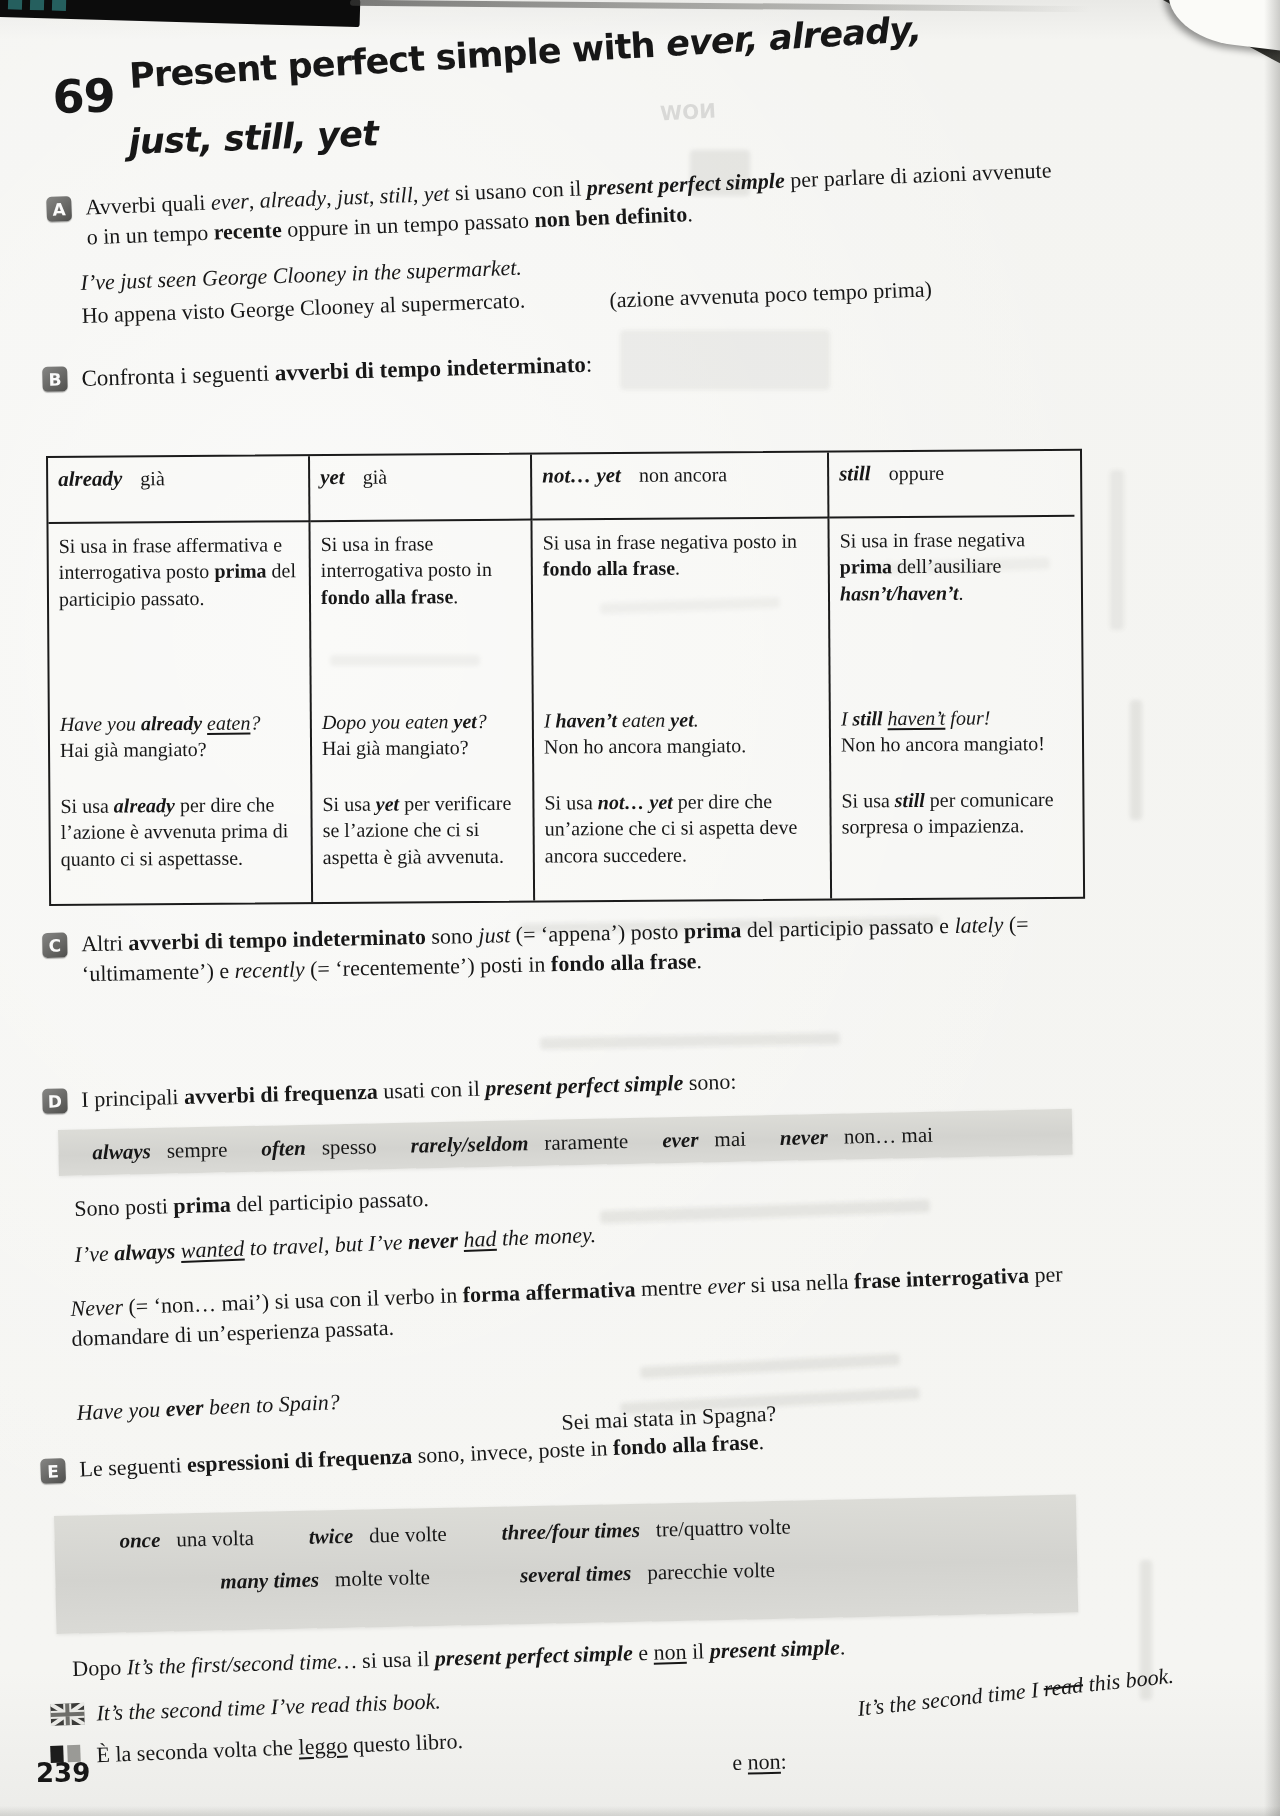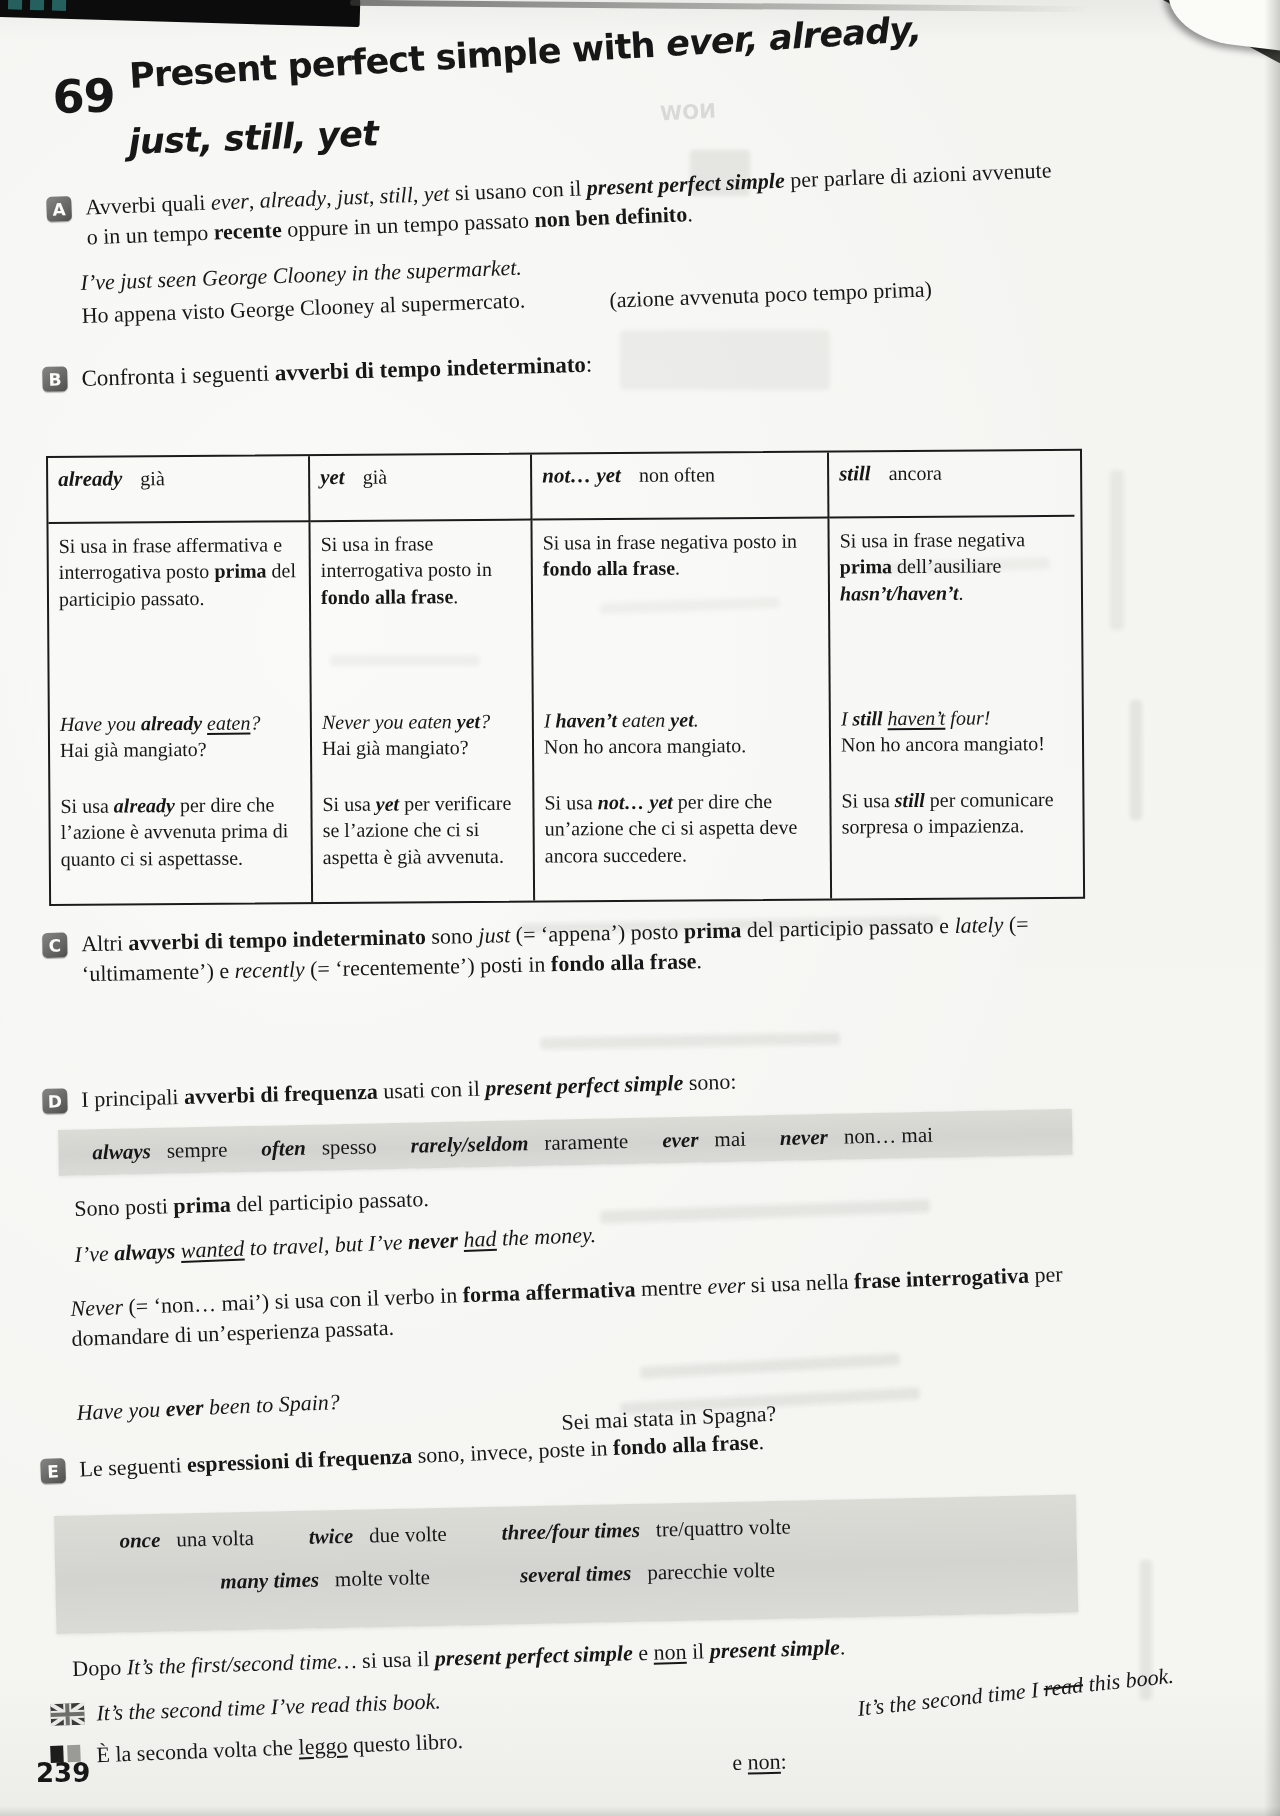--- a/index.html
+++ b/index.html
@@ -127,39 +127,39 @@
     <div class="th">
       <span class="hdr-en">already</span>
       <span class="hdr-it">già</span>
     </div>
     <div class="th">
       <span class="hdr-en">yet</span>
       <span class="hdr-it">già</span>
     </div>
     <div class="th">
       <span class="hdr-en">not… yet</span>
-      <span class="hdr-it">non often</span>
+      <span class="hdr-it">non ancora</span>
     </div>
     <div class="th">
       <span class="hdr-en">still</span>
-      <span class="hdr-it">ancora</span>
+      <span class="hdr-it">oppure</span>
     </div>
 
     <div class="td bcol">
       <div class="tbl-usage"><span>Si usa in frase affermativa e interrogativa posto </span><span class="seg-b">prima</span><span> del participio passato.</span></div>
       <div class="tbl-example">
         <div><span class="seg-i">Have you </span><span class="seg-b seg-i">already</span><span class="seg-i"> </span><span class="seg-i seg-u">eaten</span><span class="seg-i">?</span></div>
         <div>Hai già mangiato?</div>
       </div>
       <div><span>Si usa </span><span class="seg-b seg-i">already</span><span> per dire che l’azione è avvenuta prima di quanto ci si aspettasse.</span></div>
     </div>
     <div class="td bcol">
       <div class="tbl-usage"><span>Si usa in frase interrogativa posto in </span><span class="seg-b">fondo alla frase</span><span>.</span></div>
       <div class="tbl-example">
-        <div><span class="seg-i">Never you eaten </span><span class="seg-b seg-i">yet</span><span class="seg-i">?</span></div>
+        <div><span class="seg-i">Dopo you eaten </span><span class="seg-b seg-i">yet</span><span class="seg-i">?</span></div>
         <div>Hai già mangiato?</div>
       </div>
       <div><span>Si usa </span><span class="seg-b seg-i">yet</span><span> per verificare se l’azione che ci si aspetta è già avvenuta.</span></div>
     </div>
     <div class="td bcol">
       <div class="tbl-usage"><span>Si usa in frase negativa posto in </span><span class="seg-b">fondo alla frase</span><span>.</span></div>
       <div class="tbl-example">
         <div><span class="seg-i">I </span><span class="seg-b seg-i">haven’t</span><span class="seg-i"> eaten </span><span class="seg-b seg-i">yet</span><span class="seg-i">.</span></div>
         <div>Non ho ancora mangiato.</div>
       </div>

